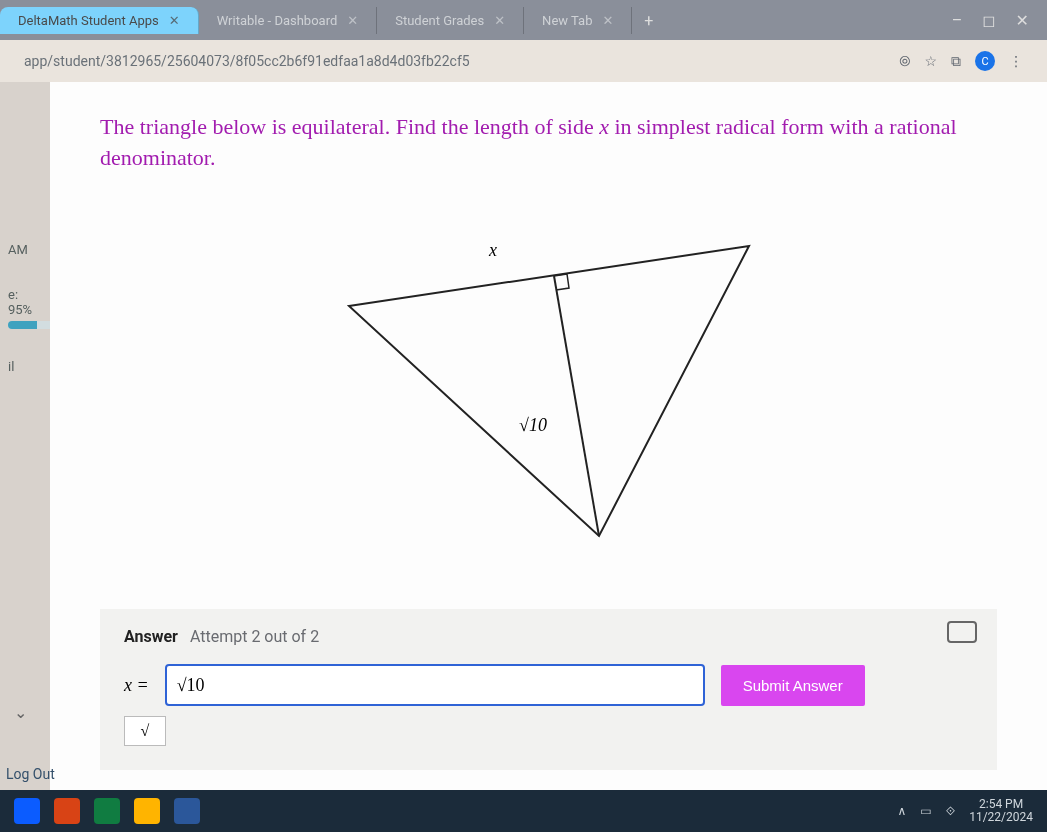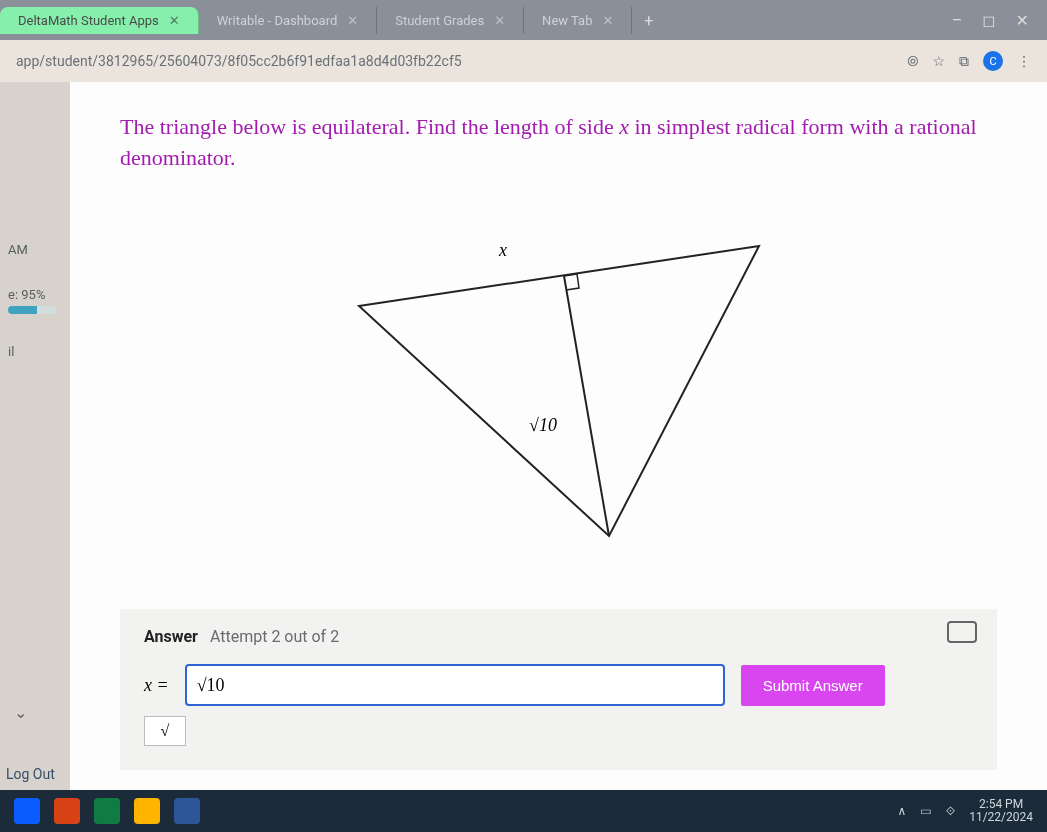--- a/index.html
+++ b/index.html
@@ -22,37 +22,37 @@
     display: flex;
     align-items: center;
     padding: 6px 18px;
     color: #cfd2d6;
     font-size: 13px;
     border-right: 1px solid rgba(0,0,0,.2);
     gap: 10px;
     cursor: pointer;
   }
   .tab.active {
-    background: #86efac;
+    background: #7dd3fc;
     color: #4a4a4a;
     border-radius: 8px 8px 0 0;
   }
   .tab-close { font-size: 13px; opacity: .75; }
   .win-ctrls { margin-left: auto; display:flex; gap:20px; padding-right:18px; color:#ddd; }
   .addr {
     display:flex; align-items:center;
-    background:#eae4dd; height:42px; padding:0 16px;
+    background:#eae4dd; height:42px; padding:0 24px;
     color:#6a7178; font-size:14px;
   }
   .addr-text { flex:1; overflow:hidden; white-space:nowrap; }
   .addr-icons { display:flex; gap:14px; align-items:center; color:#616770; }
   .addr-icons .circle { width:20px;height:20px;border-radius:50%;background:#1a73e8;color:#fff;display:flex;align-items:center;justify-content:center;font-size:11px;}
 
   .workspace { display:flex; height:calc(100% - 40px - 42px - 42px); }
-  .sidebar { width:70px; padding:160px 8px 0 8px; color:#56605f; }
+  .sidebar { width:50px; padding:160px 8px 0 8px; color:#56605f; }
   .side-item { font-size:13px; margin-bottom:30px; }
   .progress { width:48px;height:8px;background:#d2dde0;border-radius:4px;margin-top:4px;overflow:hidden;}
   .progress>div{height:100%;background:#3fa2bf;}
   .logout { position:absolute; left:6px; bottom:50px; font-size:14px; color:#34506b; cursor:pointer;text-align:right; }
   .chev { position:absolute; left:14px; bottom:110px; color:#666; cursor:pointer; }
 
   .content { flex:1; background:#fdfdfd; padding:30px 50px 20px 50px; display:flex; flex-direction:column; }
   .question { font-family: Georgia, 'Times New Roman', serif; font-size:22px; color:#a21caf; line-height:1.4; margin-bottom:12px;}
   .figure-wrap { flex:1; display:flex; align-items:flex-start; justify-content:center; }
   svg.triangle { width:520px; height:380px; }

